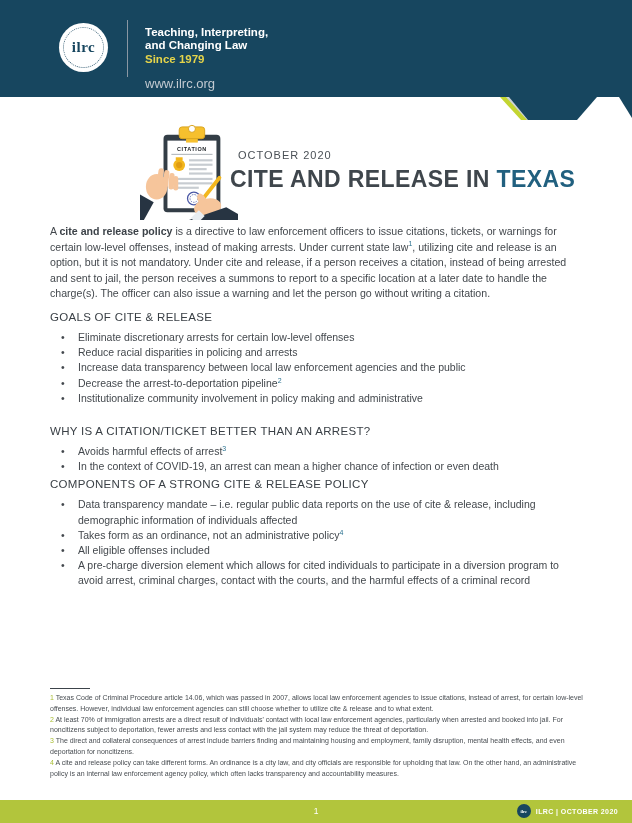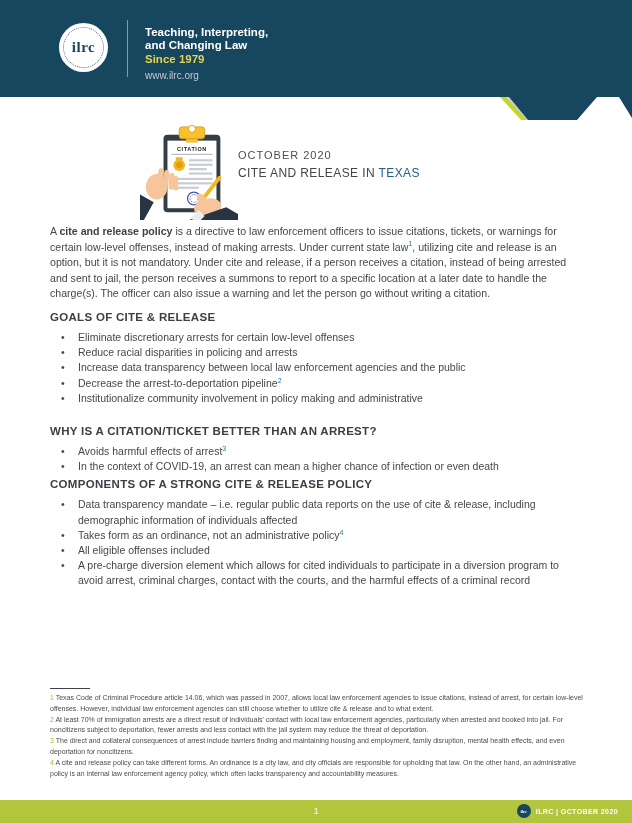--- a/index.html
+++ b/index.html
@@ -22,44 +22,44 @@
     border:1.5px dotted #17465f; opacity:.8;
   }
   .logo-circle span {
     font-family:"Liberation Serif", serif; font-weight:bold;
     font-size:15px; color:#17465f; letter-spacing:.5px;
   }
   .header-divider { position:absolute; left:127px; top:20px; width:1px; height:57px; background:#8a97a3; }
   .header-text { position:absolute; left:145px; top:26px; line-height:13px; }
   .tagline { color:#ffffff; font-weight:bold; font-size:11.5px; }
   .since { color:#e5d44a; font-weight:bold; font-size:11.5px; margin-top:1px; }
-  .website { color:#c2cad1; font-size:10px; margin-top:3px; }
+  .website { color:#c2cad1; font-size:13px; margin-top:11px; }
 
   
   .ribbon { position:absolute; left:0; top:97px; width:632px; height:26px; }
 
   
   .icon-wrap { position:absolute; left:140px; top:121px; width:98px; height:100px; }
   .kicker {
     position:absolute; left:238px; top:149px;
     font-size:11px; letter-spacing:1px; color:#4a5056;
   }
   .doc-title {
-    position:absolute; left:238px; top:166px;
-    font-size:12px; font-weight:normal; letter-spacing:.4px; color:#3f464c;
+    position:absolute; left:230px; top:166px;
+    font-size:23px; font-weight:bold; letter-spacing:.4px; color:#3f464c;
   }
   .doc-title .accent { color:#21607f; }
 
   
   .content { position:absolute; left:50px; top:224px; width:534px; }
   .intro { font-size:10.6px; line-height:15.6px; color:#43484d; }
   .intro b { color:#3d4349; }
   .fn-ref { color:#2d7391; font-size:7px; vertical-align:super; line-height:0; }
   h2.section-title {
-    font-size:11.5px; font-weight:bold; color:#3a4046; letter-spacing:.3px;
+    font-size:11.5px; font-weight:normal; color:#3a4046; letter-spacing:.3px;
   }
   h2.goals { margin-top:9px; }
   h2.why { margin-top:19px; }
   h2.components { margin-top:4px; }
   ul.bullets { list-style:none; margin-top:7px; }
   ul.bullets li {
     position:relative; padding-left:28px;
     font-size:10.5px; line-height:15.2px; color:#43484d;
   }
   ul.bullets li::before { content:"•"; position:absolute; left:11px; color:#43484d; }

